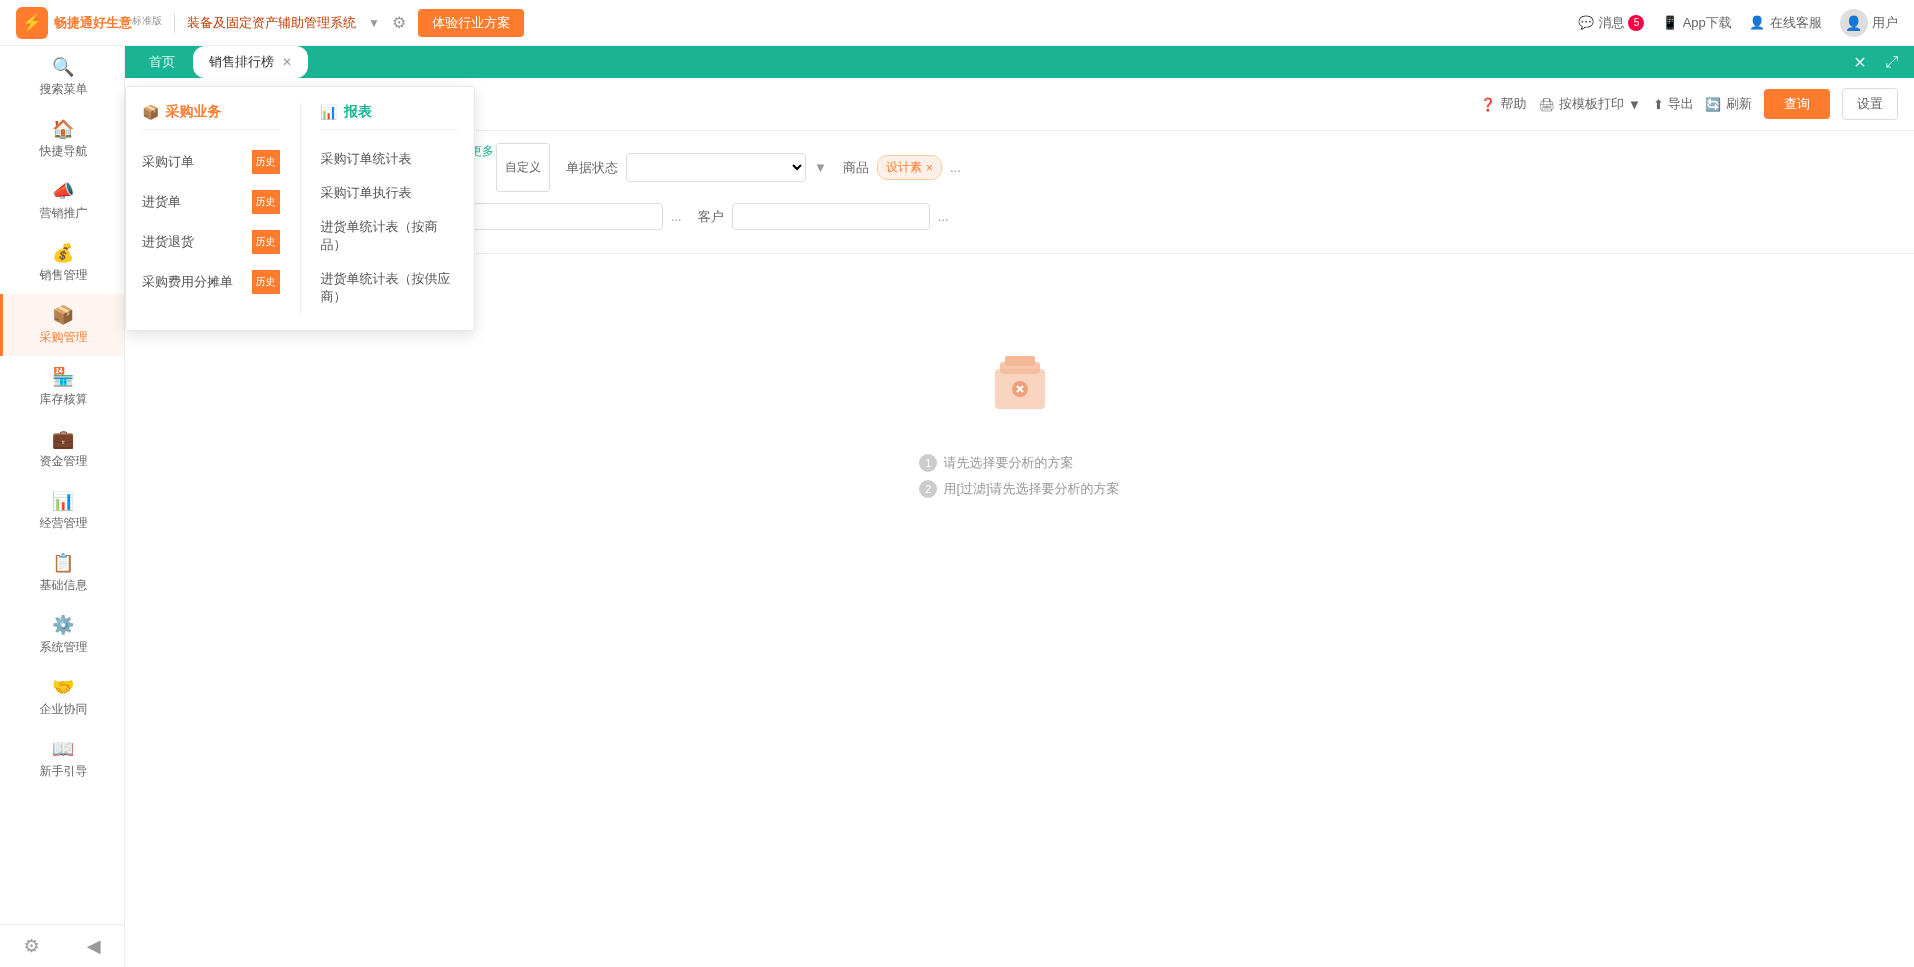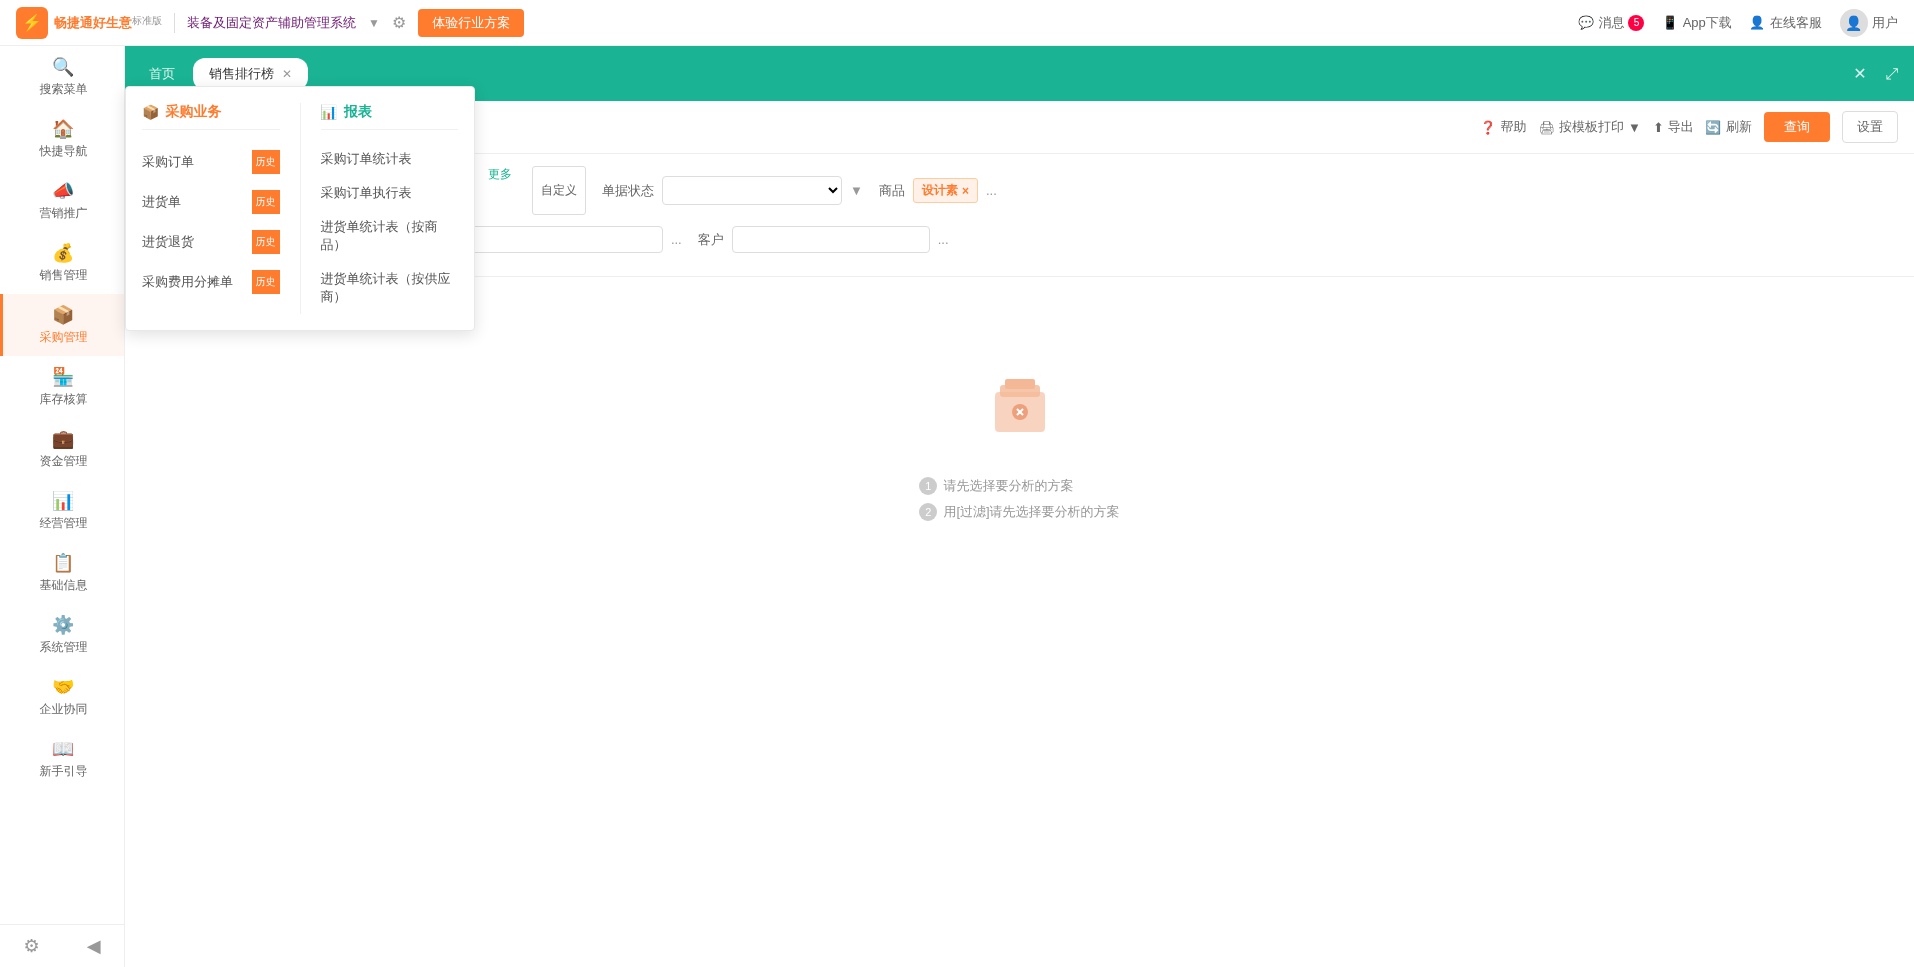--- a/index.html
+++ b/index.html
@@ -17,21 +17,21 @@
       position: fixed;
       top: 0; left: 0; right: 0;
       z-index: 100;
     }
     .header-left { display: flex; align-items: center; gap: 12px; }
     .logo-area { display: flex; align-items: center; gap: 6px; }
     .logo-icon { width: 32px; height: 32px; background: #ff7b2e; border-radius: 6px; display: flex; align-items: center; justify-content: center; color: #fff; font-size: 16px; font-weight: bold; }
     .logo-text { display: flex; line-height: 1.2; }
     .logo-main { color: #ff7b2e; font-size: 13px; font-weight: bold; }
     .logo-sub { color: #999; font-size: 10px; }
-    .system-title { font-size: 13px; color: #701a75; }
+    .system-title { font-size: 13px; color: #c2410c; }
     .header-divider { width: 1px; height: 20px; background: #ddd; }
     .industry-btn {
       background: #ff7b2e;
       color: #fff;
       border: none;
       padding: 5px 14px;
       border-radius: 4px;
       cursor: pointer;
       font-size: 13px;
     }
@@ -72,21 +72,21 @@
     .main-content {
       position: fixed;
       top: 46px; left: 125px; right: 0; bottom: 0;
       display: flex;
       flex-direction: column;
       background: #f5f5f5;
     }
 
     
     .tab-bar {
-      height: 55px;
+      height: 32px;
       background: #1ab394;
       display: flex;
       align-items: center;
       padding: 0 8px;
       gap: 2px;
     }
     .tab-item {
       height: 32px;
       padding: 0 16px;
       display: flex;
@@ -158,40 +158,39 @@
     }
     .date-range { display: flex; align-items: center; gap: 6px; }
     .date-input {
       border: 1px solid #ddd;
       border-radius: 4px;
       padding: 5px 10px;
       font-size: 13px;
       color: #333;
       width: 110px;
     }
-    .date-shortcuts { display: flex; gap: 20px; }
+    .date-shortcuts { display: flex; gap: 2px; }
     .date-shortcut {
       padding: 15px 8px;
       border: 1px solid #ddd;
       border-radius: 3px;
       font-size: 12px;
       cursor: pointer;
       color: #666;
     }
     .tag-item {
       background: #fff0e8;
       border: 1px solid #ffcca0;
-      border-radius: 3px;
+      border-radius: 10px;
       padding: 3px 8px;
       font-size: 12px;
       color: #ff7b2e;
       display: flex;
       align-items: center;
       gap: 4px;
-      font-weight: bold;
     }
     .tag-close { cursor: pointer; }
     .btn-query {
       background: #ff7b2e;
       color: #fff;
       border: none;
       padding: 6px 20px;
       border-radius: 4px;
       cursor: pointer;
       font-size: 13px;

